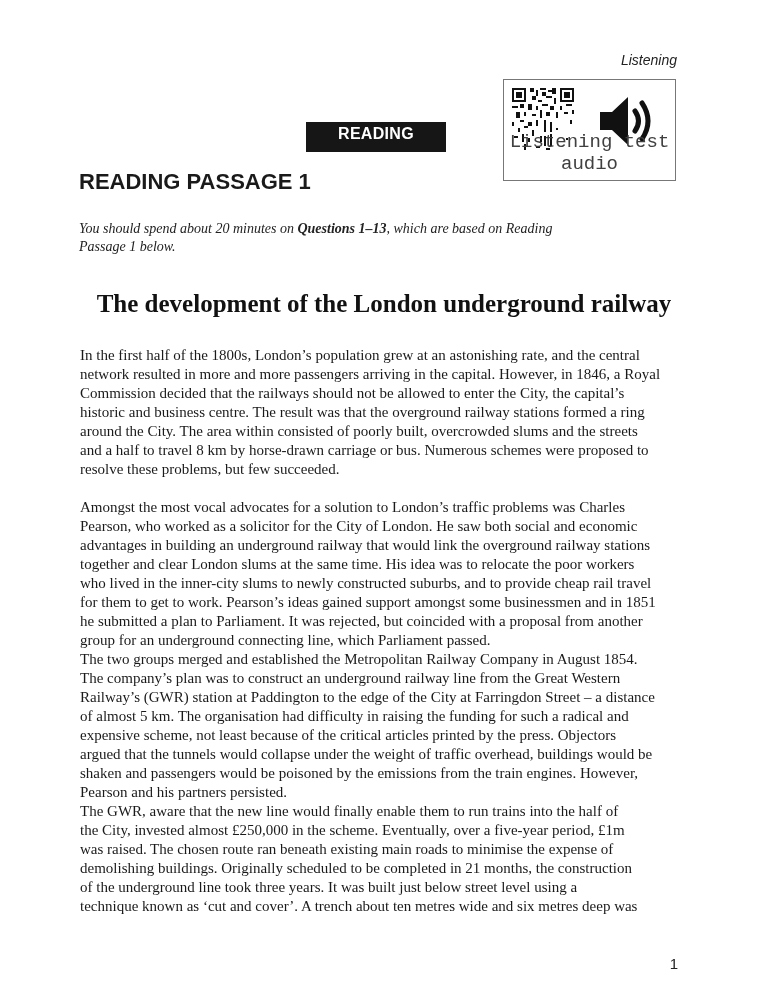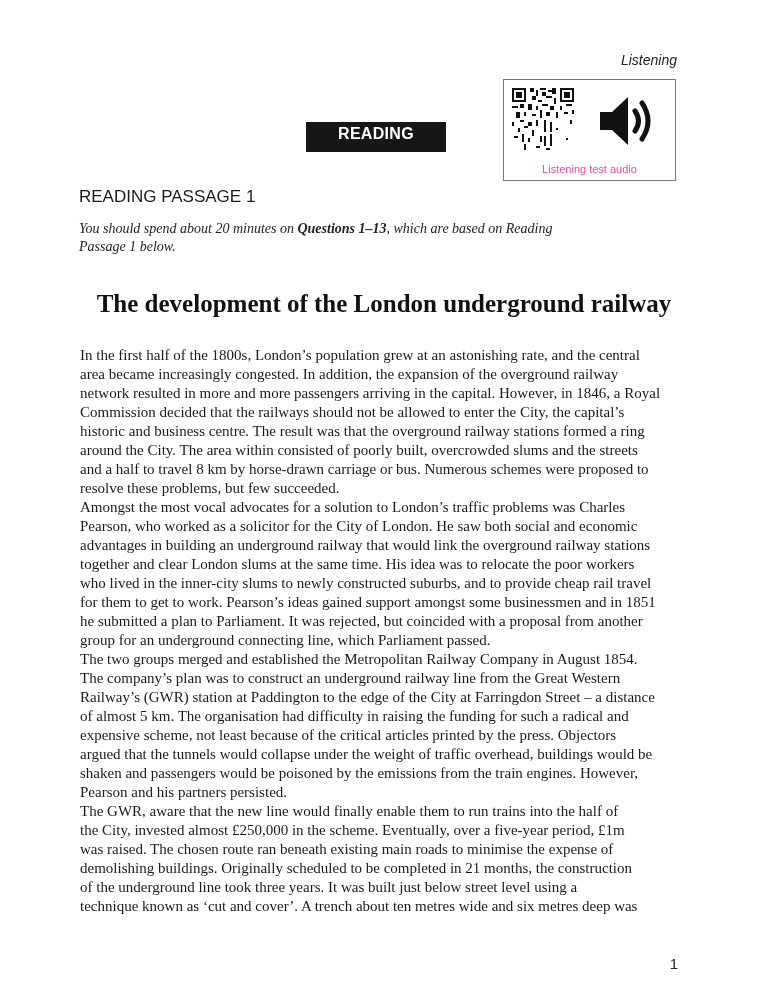--- a/index.html
+++ b/index.html
@@ -46,46 +46,46 @@
       top: 14px;
       width: 60px;
       height: 54px;
     }
     .audio-caption {
       position: absolute;
       left: 0;
       right: 0;
       bottom: 5px;
       text-align: center;
-      font-family: Liberation Sans, sans-serif;
-      font-size: 11px;
-      color: #ec4899;
+      font-family: Liberation Mono, monospace;
+      font-size: 19px;
+      color: #404040;
     }
     .reading-banner {
       position: absolute;
       left: 306px;
       top: 122px;
       width: 140px;
       height: 30px;
       background: #161616;
       color: #fff;
       font-family: "Liberation Sans", sans-serif;
       font-weight: bold;
       font-size: 16px;
       text-align: center;
       line-height: 23px;
       letter-spacing: 0.3px;
     }
     .passage-heading {
       position: absolute;
       left: 79px;
-      top: 187px;
-      font-family: "Liberation Sans", sans-serif;
-      font-weight: normal;
-      font-size: 17px;
+      top: 169px;
+      font-family: "Liberation Sans", sans-serif;
+      font-weight: bold;
+      font-size: 22px;
       color: #1a1a1a;
     }
     .instructions {
       position: absolute;
       left: 79px;
       top: 220px;
       width: 600px;
       font-family: Liberation Serif, serif;
       font-style: italic;
       font-size: 14px;
@@ -204,21 +204,20 @@
 
 <div class="instructions">
   <span>You should spend about 20 minutes on </span><b>Questions 1–13</b><span>, which are based on Reading</span><br>
   <span>Passage 1 below.</span>
 </div>
 
 <div class="title">The development of the London underground railway</div>
 
 <p class="para" style="top:346px">
   <span class="line">In the first half of the 1800s, London’s population grew at an astonishing rate, and the central</span>
-  <span class="line">area became increasingly congested. In addition, the expansion of the overground railway</span>
   <span class="line">network resulted in more and more passengers arriving in the capital. However, in 1846, a Royal</span>
   <span class="line">Commission decided that the railways should not be allowed to enter the City, the capital’s</span>
   <span class="line">historic and business centre. The result was that the overground railway stations formed a ring</span>
   <span class="line">around the City. The area within consisted of poorly built, overcrowded slums and the streets</span>
   <span class="line">and a half to travel 8 km by horse-drawn carriage or bus. Numerous schemes were proposed to</span>
   <span class="line">resolve these problems, but few succeeded.</span>
 </p>
 
 <p class="para" style="top:498px">
   <span class="line">Amongst the most vocal advocates for a solution to London’s traffic problems was Charles</span>

